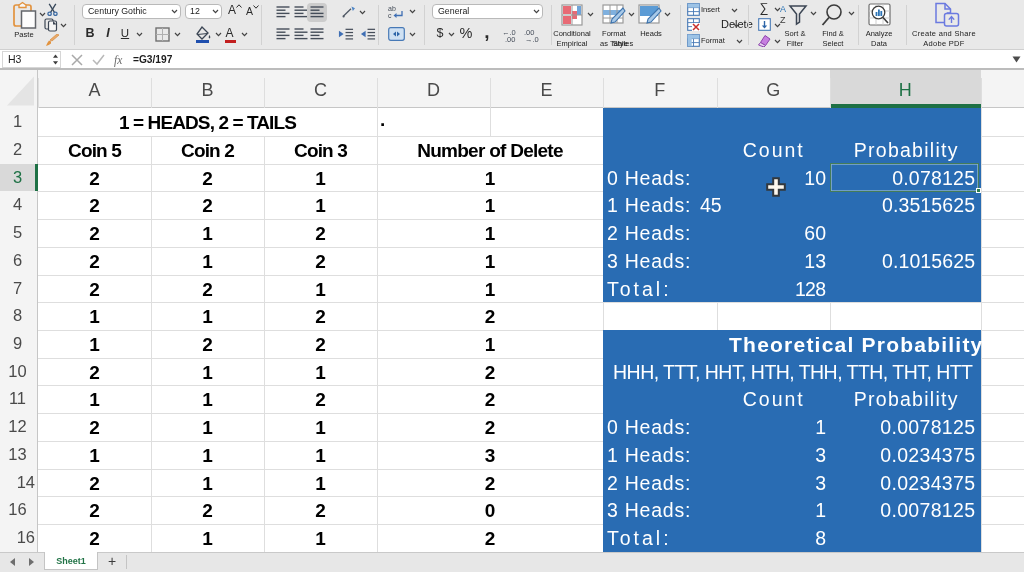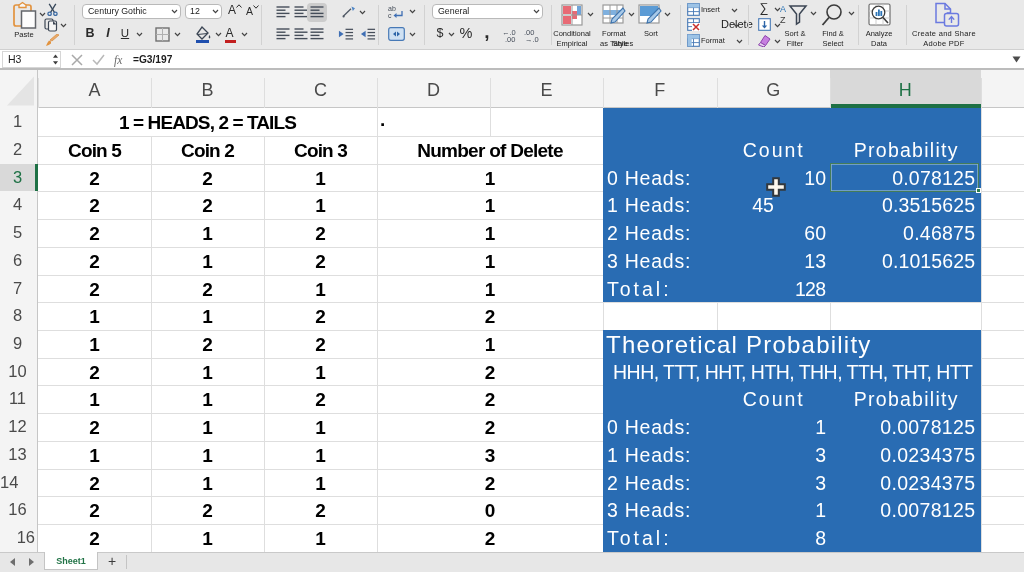--- a/index.html
+++ b/index.html
@@ -213,21 +213,21 @@
 <div style="position:absolute;left:585px;top:29px;width:58px;height:9px;line-height:9px;font-size:7.5px;font-weight:400;color:#1c1c1c;text-align:center;white-space:nowrap;overflow:visible;">Format</div>
 <div style="position:absolute;left:585px;top:38.5px;width:58px;height:9px;line-height:9px;font-size:7.5px;font-weight:400;color:#1c1c1c;text-align:center;white-space:nowrap;overflow:visible;">as Table</div>
 <svg class="abs" style="left:638px;top:4px" width="24" height="22" viewBox="0 0 24 22">
 <rect x="1" y="1" width="20" height="18" fill="#fff" stroke="#9a9a9a" stroke-width="1.2"></rect>
 <rect x="2" y="2" width="18" height="10" fill="#5b9bd5"></rect>
 <path d="M21 4 L10 15 L9 19 L13 18 L23 7 Z" fill="#a8c9e8" stroke="#3e74ae" stroke-width="1.1"></path>
 </svg>
 <svg class="chev" style="left:664px;top:12px" width="7.0" height="5.0" viewBox="0 0 7 5">
       <polyline points="1,1 3.5,3.6 6,1" fill="none" stroke="#444444" stroke-width="1.2"></polyline>
     </svg>
-<div style="position:absolute;left:624px;top:29px;width:54px;height:9px;line-height:9px;font-size:7.5px;font-weight:400;color:#1c1c1c;text-align:center;white-space:nowrap;overflow:visible;">Sort</div>
+<div style="position:absolute;left:624px;top:29px;width:54px;height:9px;line-height:9px;font-size:7.5px;font-weight:400;color:#1c1c1c;text-align:center;white-space:nowrap;overflow:visible;">Heads</div>
 <div style="position:absolute;left:596px;top:38.5px;width:54px;height:9px;line-height:9px;font-size:7.5px;font-weight:400;color:#1c1c1c;text-align:center;white-space:nowrap;overflow:visible;">Styles</div>
 <div class="sep" style="left:680px;top:5px;height:40px"></div>
 <svg class="abs" style="left:687px;top:3px" width="13" height="13" viewBox="0 0 13 13">
       <rect x="0.7" y="0.7" width="11.6" height="11.6" fill="#fff" stroke="#4779b6" stroke-width="1.1"></rect>
       <line x1="0.7" y1="4.6" x2="12.3" y2="4.6" stroke="#4779b6" stroke-width="0.9"></line>
       <line x1="0.7" y1="8.6" x2="12.3" y2="8.6" stroke="#4779b6" stroke-width="0.9"></line>
       <line x1="6.5" y1="0.7" x2="6.5" y2="12.3" stroke="#4779b6" stroke-width="0.9"></line>
       <rect x="0.7" y="0.7" width="11.6" height="3.9" fill="#9dc3e6"></rect>
     </svg>
 <div style="position:absolute;left:701px;top:3px;width:30px;height:13px;line-height:13px;font-size:7.5px;font-weight:400;color:#1c1c1c;text-align:left;white-space:nowrap;overflow:visible;">Insert</div>
@@ -361,21 +361,21 @@
 <div style="position:absolute;left:0px;top:191.36px;width:35px;height:27.72px;line-height:27.72px;font-size:16.5px;font-weight:400;color:#4a4a4a;text-align:center;white-space:nowrap;overflow:visible;">4</div>
 <div style="position:absolute;left:0px;top:219.07999999999998px;width:35px;height:27.72px;line-height:27.72px;font-size:16.5px;font-weight:400;color:#4a4a4a;text-align:center;white-space:nowrap;overflow:visible;">5</div>
 <div style="position:absolute;left:0px;top:246.8px;width:35px;height:27.72px;line-height:27.72px;font-size:16.5px;font-weight:400;color:#4a4a4a;text-align:center;white-space:nowrap;overflow:visible;">6</div>
 <div style="position:absolute;left:0px;top:274.52px;width:35px;height:27.72px;line-height:27.72px;font-size:16.5px;font-weight:400;color:#4a4a4a;text-align:center;white-space:nowrap;overflow:visible;">7</div>
 <div style="position:absolute;left:0px;top:302.24px;width:35px;height:27.72px;line-height:27.72px;font-size:16.5px;font-weight:400;color:#4a4a4a;text-align:center;white-space:nowrap;overflow:visible;">8</div>
 <div style="position:absolute;left:0px;top:329.96px;width:35px;height:27.72px;line-height:27.72px;font-size:16.5px;font-weight:400;color:#4a4a4a;text-align:center;white-space:nowrap;overflow:visible;">9</div>
 <div style="position:absolute;left:0px;top:357.68px;width:35px;height:27.72px;line-height:27.72px;font-size:16.5px;font-weight:400;color:#4a4a4a;text-align:center;white-space:nowrap;overflow:visible;">10</div>
 <div style="position:absolute;left:0px;top:385.4px;width:35px;height:27.72px;line-height:27.72px;font-size:16.5px;font-weight:400;color:#4a4a4a;text-align:center;white-space:nowrap;overflow:visible;">11</div>
 <div style="position:absolute;left:0px;top:413.11999999999995px;width:35px;height:27.72px;line-height:27.72px;font-size:16.5px;font-weight:400;color:#4a4a4a;text-align:center;white-space:nowrap;overflow:visible;">12</div>
 <div style="position:absolute;left:0px;top:440.84px;width:35px;height:27.72px;line-height:27.72px;font-size:16.5px;font-weight:400;color:#4a4a4a;text-align:center;white-space:nowrap;overflow:visible;">13</div>
-<div style="position:absolute;left:0px;top:468.56px;width:35px;height:27.72px;line-height:27.72px;font-size:16.5px;font-weight:400;color:#4a4a4a;text-align:left;white-space:nowrap;overflow:visible;">14</div>
+<div style="position:absolute;left:0px;top:468.56px;width:35px;height:27.72px;line-height:27.72px;font-size:16.5px;font-weight:400;color:#4a4a4a;text-align:right;white-space:nowrap;overflow:visible;">14</div>
 <div style="position:absolute;left:0px;top:496.28px;width:35px;height:27.72px;line-height:27.72px;font-size:16.5px;font-weight:400;color:#4a4a4a;text-align:center;white-space:nowrap;overflow:visible;">16</div>
 <div style="position:absolute;left:0px;top:524.0px;width:35px;height:27.72px;line-height:27.72px;font-size:16.5px;font-weight:400;color:#4a4a4a;text-align:right;white-space:nowrap;overflow:visible;">16</div>
 <div class="hline" style="left:38px;top:135.9px;width:986px"></div>
 <div class="hline" style="left:38px;top:163.6px;width:986px"></div>
 <div class="hline" style="left:38px;top:191.4px;width:986px"></div>
 <div class="hline" style="left:38px;top:219.1px;width:986px"></div>
 <div class="hline" style="left:38px;top:246.8px;width:986px"></div>
 <div class="hline" style="left:38px;top:274.5px;width:986px"></div>
 <div class="hline" style="left:38px;top:302.2px;width:986px"></div>
 <div class="hline" style="left:38px;top:330.0px;width:986px"></div>
@@ -467,31 +467,30 @@
 <div style="position:absolute;left:264px;top:525.0px;width:113px;height:27.72px;line-height:27.72px;font-size:19px;font-weight:700;color:#000;text-align:center;white-space:nowrap;overflow:visible;">1</div>
 <div style="position:absolute;left:377px;top:525.0px;width:226px;height:27.72px;line-height:27.72px;font-size:19px;font-weight:700;color:#000;text-align:center;white-space:nowrap;overflow:visible;">2</div>
 <div class="abs" style="left:603px;top:108.2px;width:377.5px;height:194.0px;background:#296cb3"></div>
 <div class="abs" style="left:603px;top:329.96px;width:377.5px;height:221.8px;background:#296cb3"></div>
 <div style="position:absolute;left:717px;top:136.92000000000002px;width:113.5px;height:27.72px;line-height:27.72px;font-size:19.5px;font-weight:400;color:#fff;text-align:center;letter-spacing:2.0px;white-space:nowrap;overflow:visible;">Count</div>
 <div style="position:absolute;left:831px;top:136.92000000000002px;width:150.5px;height:27.72px;line-height:27.72px;font-size:19.5px;font-weight:400;color:#fff;text-align:center;letter-spacing:1.27px;white-space:nowrap;overflow:visible;">Probability</div>
 <div style="position:absolute;left:607px;top:164.64px;width:140px;height:27.72px;line-height:27.72px;font-size:19.5px;font-weight:400;color:#fff;text-align:left;letter-spacing:0.75px;white-space:nowrap;overflow:visible;">0 Heads:</div>
 <div style="position:absolute;left:700px;top:164.64px;width:126px;height:27.72px;line-height:27.72px;font-size:19.5px;font-weight:400;color:#fff;text-align:right;white-space:nowrap;overflow:visible;">10</div>
 <div style="position:absolute;left:840.21px;top:164.64px;width:135px;height:27.72px;line-height:27.72px;font-size:19.5px;font-weight:400;color:#fff;text-align:right;letter-spacing:0.21px;white-space:nowrap;overflow:visible;">0.078125</div>
 <div style="position:absolute;left:607px;top:192.36px;width:140px;height:27.72px;line-height:27.72px;font-size:19.5px;font-weight:400;color:#fff;text-align:left;letter-spacing:0.75px;white-space:nowrap;overflow:visible;">1 Heads:</div>
-<div style="position:absolute;left:700px;top:192.36px;width:126px;height:27.72px;line-height:27.72px;font-size:19.5px;font-weight:400;color:#fff;text-align:center;white-space:nowrap;overflow:visible;">45</div>
+<div style="position:absolute;left:700px;top:192.36px;width:126px;height:27.72px;line-height:27.72px;font-size:19.5px;font-weight:400;color:#fff;text-align:left;white-space:nowrap;overflow:visible;">45</div>
 <div style="position:absolute;left:840.1px;top:192.36px;width:135px;height:27.72px;line-height:27.72px;font-size:19.5px;font-weight:400;color:#fff;text-align:right;letter-spacing:0.1px;white-space:nowrap;overflow:visible;">0.3515625</div>
 <div style="position:absolute;left:607px;top:220.07999999999998px;width:140px;height:27.72px;line-height:27.72px;font-size:19.5px;font-weight:400;color:#fff;text-align:left;letter-spacing:0.75px;white-space:nowrap;overflow:visible;">2 Heads:</div>
 <div style="position:absolute;left:700px;top:220.07999999999998px;width:126px;height:27.72px;line-height:27.72px;font-size:19.5px;font-weight:400;color:#fff;text-align:right;white-space:nowrap;overflow:visible;">60</div>
-<div style="position:absolute;left:840.23px;top:220.07999999999998px;width:135px;height:27.72px;line-height:27.72px;font-size:19.5px;font-weight:400;color:#fff;text-align:right;letter-spacing:0.23px;white-space:nowrap;overflow:visible;">0.46875</div>
 <div style="position:absolute;left:607px;top:247.8px;width:140px;height:27.72px;line-height:27.72px;font-size:19.5px;font-weight:400;color:#fff;text-align:left;letter-spacing:0.75px;white-space:nowrap;overflow:visible;">3 Heads:</div>
 <div style="position:absolute;left:700px;top:247.8px;width:126px;height:27.72px;line-height:27.72px;font-size:19.5px;font-weight:400;color:#fff;text-align:right;white-space:nowrap;overflow:visible;">13</div>
 <div style="position:absolute;left:840.1px;top:247.8px;width:135px;height:27.72px;line-height:27.72px;font-size:19.5px;font-weight:400;color:#fff;text-align:right;letter-spacing:0.1px;white-space:nowrap;overflow:visible;">0.1015625</div>
 <div style="position:absolute;left:607px;top:275.52px;width:140px;height:27.72px;line-height:27.72px;font-size:19.5px;font-weight:400;color:#fff;text-align:left;letter-spacing:3.0px;white-space:nowrap;overflow:visible;">Total:</div>
 <div style="position:absolute;left:699.2px;top:275.52px;width:126px;height:27.72px;line-height:27.72px;font-size:19.5px;font-weight:400;color:#fff;text-align:right;letter-spacing:-0.8px;white-space:nowrap;overflow:visible;">128</div>
-<div style="position:absolute;left:606px;top:330.96px;width:377.5px;height:27.72px;line-height:27.72px;font-size:24px;font-weight:400;color:#fff;text-align:left;letter-spacing:1.22px;white-space:nowrap;overflow:visible;">Theoretical Probability</div>
+<div style="position:absolute;left:606px;top:330.96px;width:377.5px;height:27.72px;line-height:27.72px;font-size:21px;font-weight:700;color:#fff;text-align:right;letter-spacing:1.22px;white-space:nowrap;overflow:visible;">Theoretical Probability</div>
 <div style="position:absolute;left:604px;top:358.68px;width:377.5px;height:27.72px;line-height:27.72px;font-size:19.5px;font-weight:400;color:#fff;text-align:center;letter-spacing:-0.54px;white-space:nowrap;overflow:visible;">HHH, TTT, HHT, HTH, THH, TTH, THT, HTT</div>
 <div style="position:absolute;left:717px;top:386.4px;width:113.5px;height:27.72px;line-height:27.72px;font-size:19.5px;font-weight:400;color:#fff;text-align:center;letter-spacing:2.0px;white-space:nowrap;overflow:visible;">Count</div>
 <div style="position:absolute;left:831px;top:386.4px;width:150.5px;height:27.72px;line-height:27.72px;font-size:19.5px;font-weight:400;color:#fff;text-align:center;letter-spacing:1.27px;white-space:nowrap;overflow:visible;">Probability</div>
 <div style="position:absolute;left:607px;top:414.11999999999995px;width:140px;height:27.72px;line-height:27.72px;font-size:19.5px;font-weight:400;color:#fff;text-align:left;letter-spacing:0.75px;white-space:nowrap;overflow:visible;">0 Heads:</div>
 <div style="position:absolute;left:700px;top:414.11999999999995px;width:126px;height:27.72px;line-height:27.72px;font-size:19.5px;font-weight:400;color:#fff;text-align:right;white-space:nowrap;overflow:visible;">1</div>
 <div style="position:absolute;left:840.32px;top:414.11999999999995px;width:135px;height:27.72px;line-height:27.72px;font-size:19.5px;font-weight:400;color:#fff;text-align:right;letter-spacing:0.32px;white-space:nowrap;overflow:visible;">0.0078125</div>
 <div style="position:absolute;left:607px;top:441.84px;width:140px;height:27.72px;line-height:27.72px;font-size:19.5px;font-weight:400;color:#fff;text-align:left;letter-spacing:0.75px;white-space:nowrap;overflow:visible;">1 Heads:</div>
 <div style="position:absolute;left:700px;top:441.84px;width:126px;height:27.72px;line-height:27.72px;font-size:19.5px;font-weight:400;color:#fff;text-align:right;white-space:nowrap;overflow:visible;">3</div>
 <div style="position:absolute;left:840.32px;top:441.84px;width:135px;height:27.72px;line-height:27.72px;font-size:19.5px;font-weight:400;color:#fff;text-align:right;letter-spacing:0.32px;white-space:nowrap;overflow:visible;">0.0234375</div>
 <div style="position:absolute;left:607px;top:469.56px;width:140px;height:27.72px;line-height:27.72px;font-size:19.5px;font-weight:400;color:#fff;text-align:left;letter-spacing:0.75px;white-space:nowrap;overflow:visible;">2 Heads:</div>

